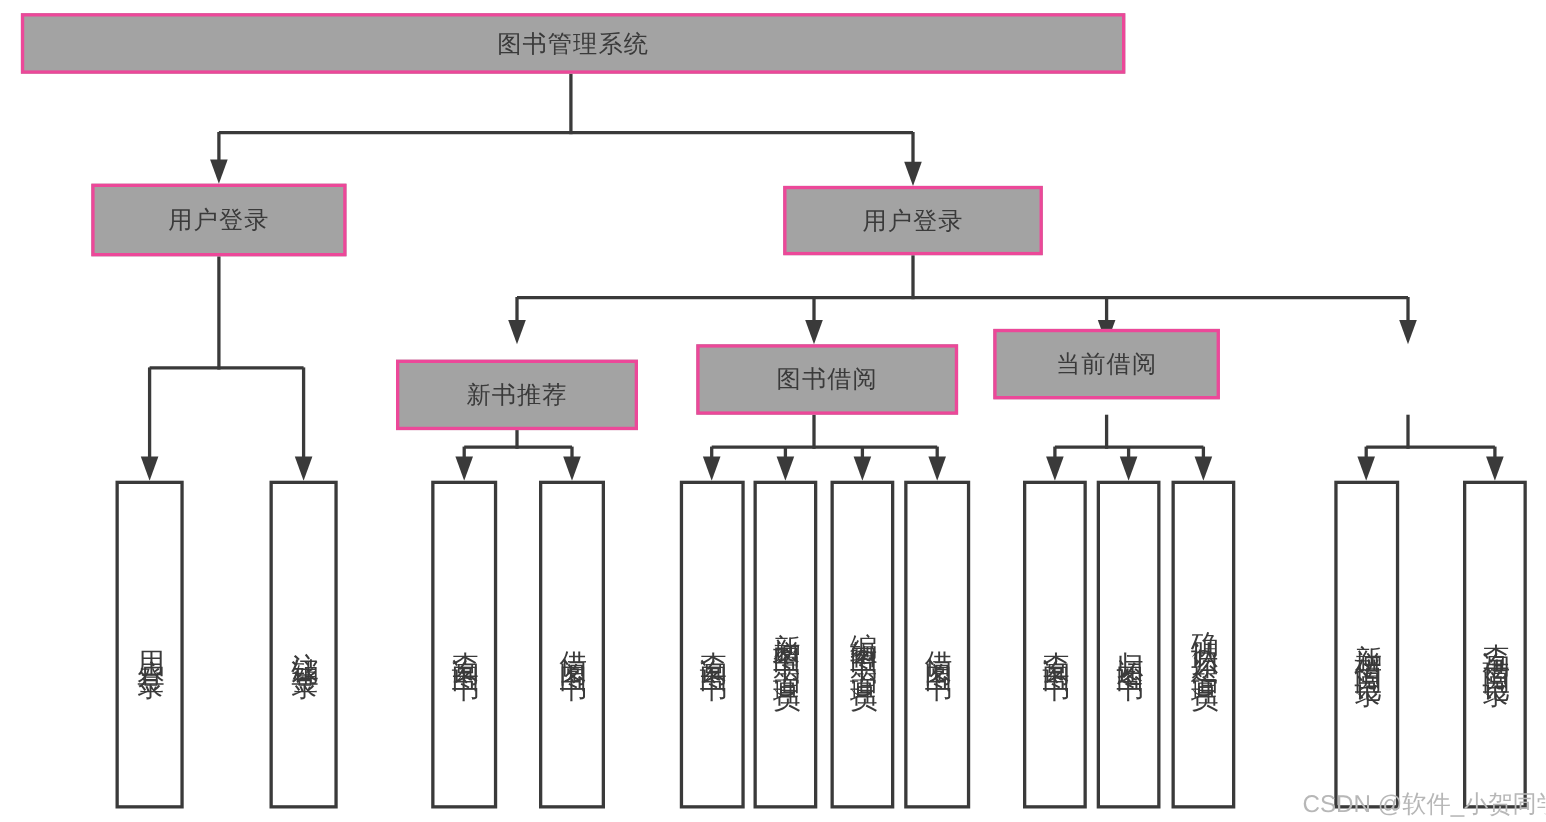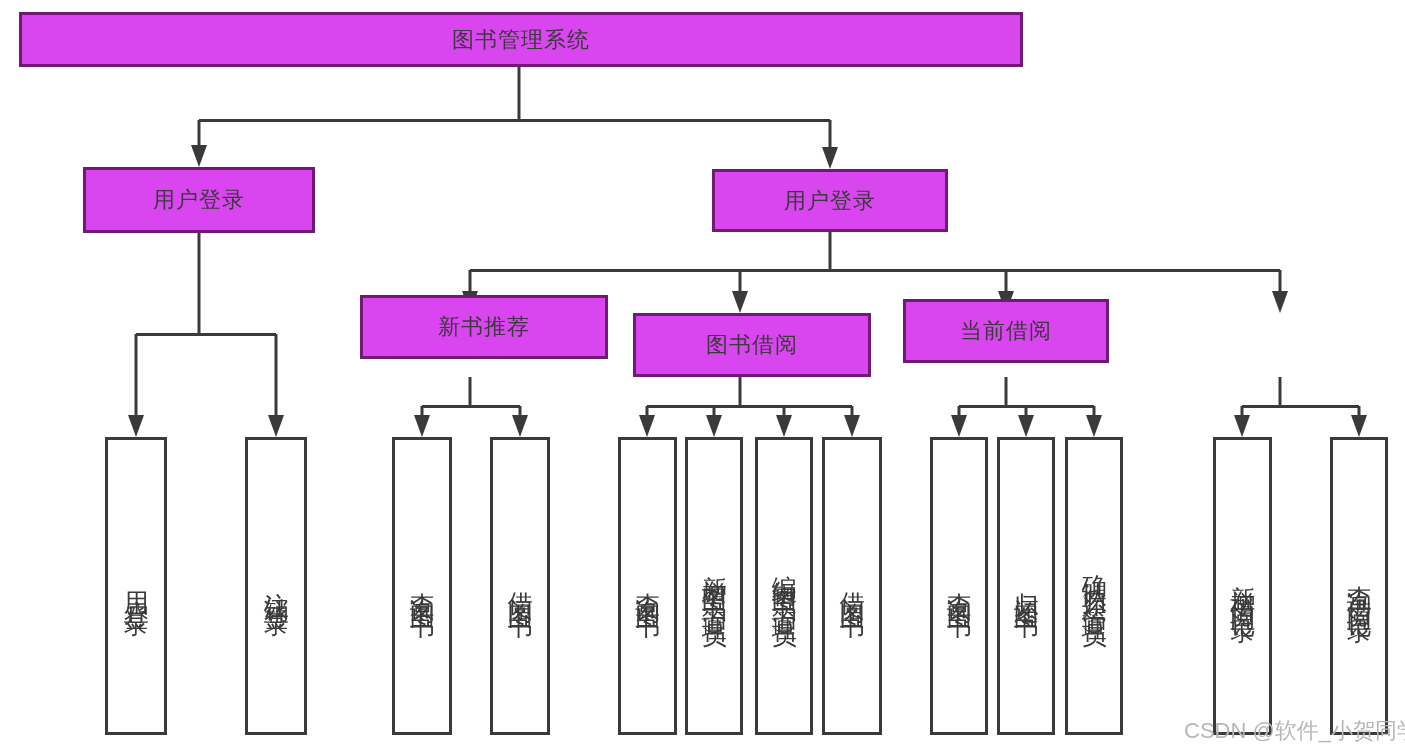--- a/index.html
+++ b/index.html
@@ -18,22 +18,22 @@
   #connectors {
     position: absolute;
     left: 0;
     top: 0;
     width: 1405px;
     height: 747px;
   }
   .hnode {
     position: absolute;
     box-sizing: border-box;
-    border: 3px solid #701a75;
-    background: #d946ef;
+    border: 3px solid #ec4899;
+    background: #a3a3a3;
     display: flex;
     align-items: center;
     justify-content: center;
   }
   .hnode .lbl {
     font-size: 22px;
     color: #3a3a3a;
     letter-spacing: 1px;
     white-space: nowrap;
   }
@@ -153,21 +153,21 @@
     <span class="lbl">图书管理系统</span>
   </div>
 
   <div class="hnode" style="left:83px;top:167px;width:232px;height:66px">
     <span class="lbl">用户登录</span>
   </div>
   <div class="hnode" style="left:712px;top:169px;width:236px;height:63px">
     <span class="lbl">用户登录</span>
   </div>
 
-  <div class="hnode" style="left:360px;top:295px;width:248px;height:64px">
+  <div class="hnode" style="left:360px;top:327px;width:220px;height:64px">
     <span class="lbl">新书推荐</span>
   </div>
   <div class="hnode" style="left:633px;top:313px;width:238px;height:64px">
     <span class="lbl">图书借阅</span>
   </div>
   <div class="hnode" style="left:903px;top:299px;width:206px;height:64px">
     <span class="lbl">当前借阅</span>
   </div>
 
   <div class="vnode" style="left:105px;width:62px">

